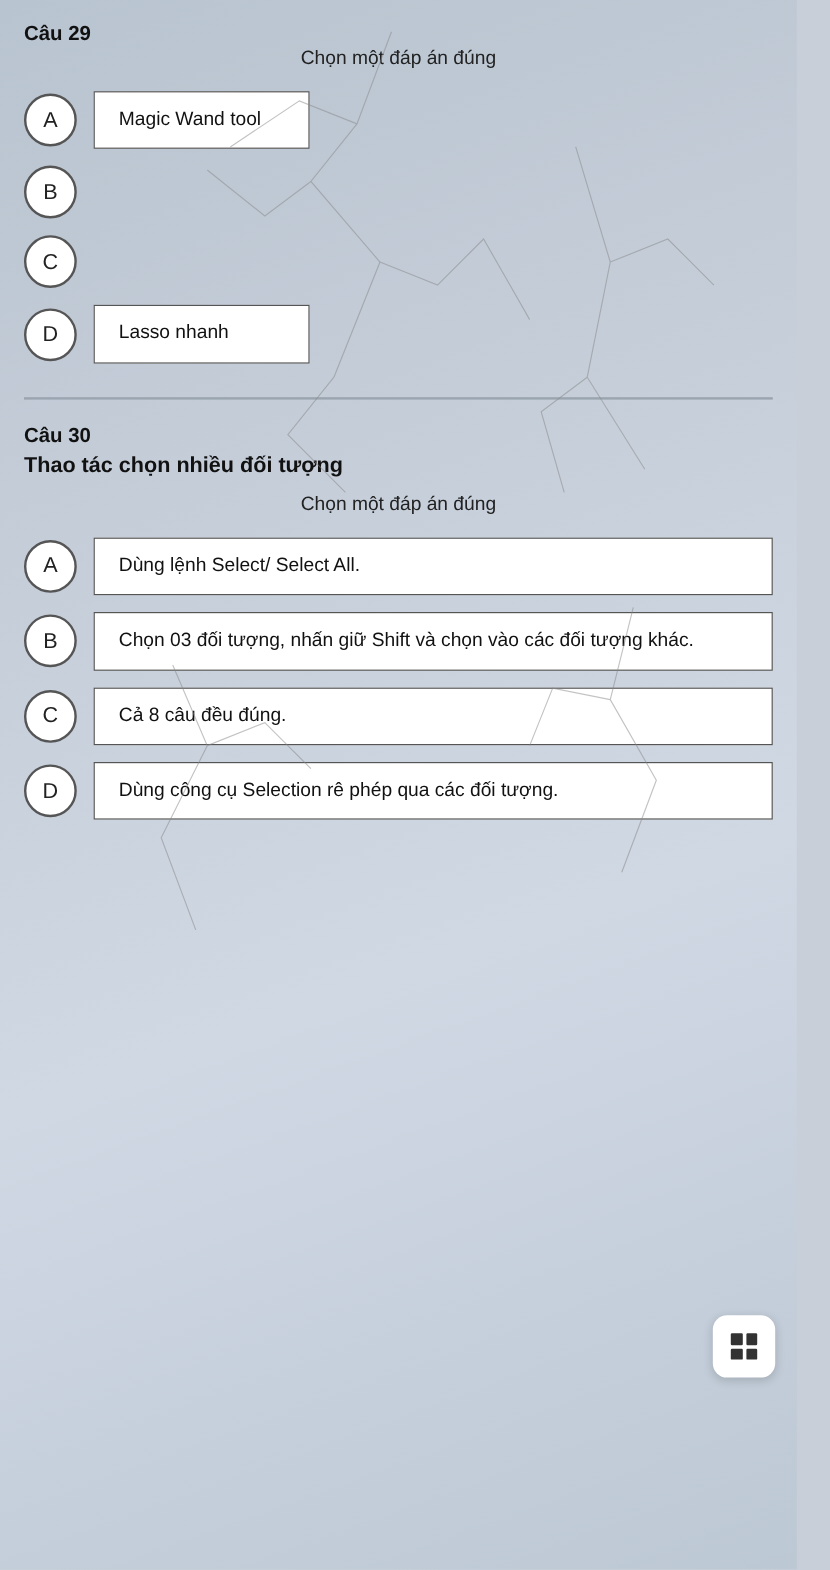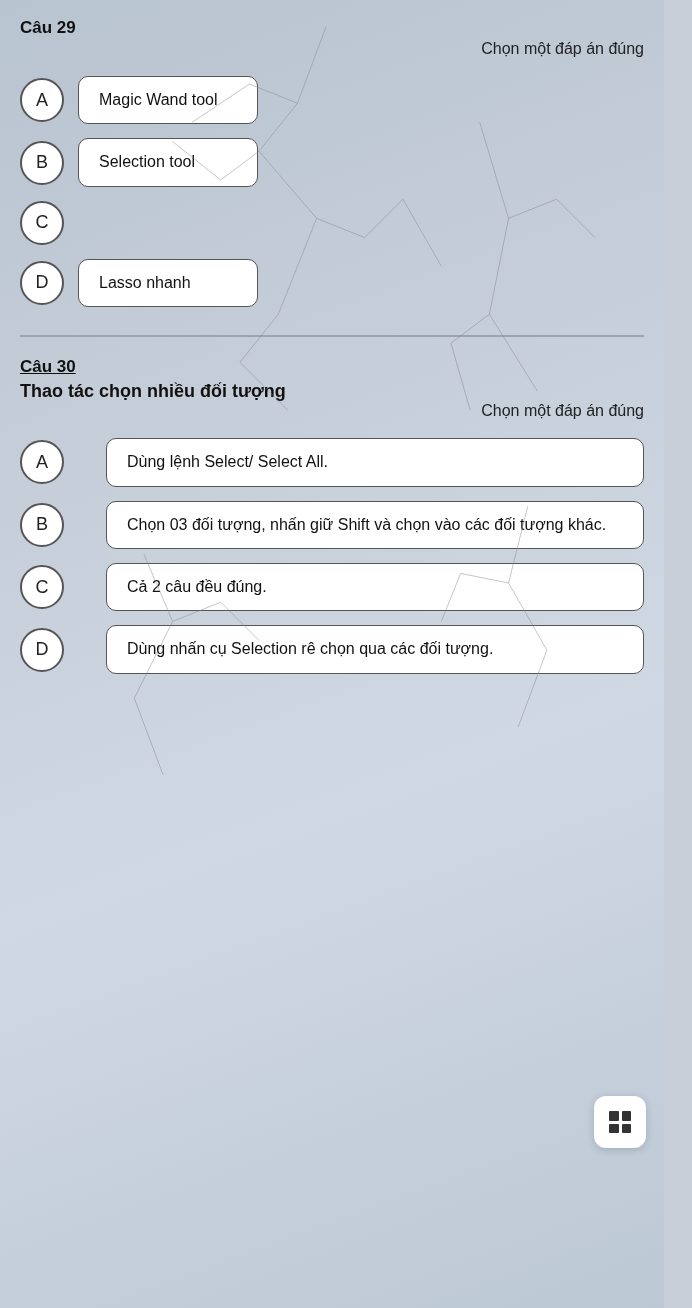--- a/index.html
+++ b/index.html
@@ -37,21 +37,21 @@
     }
 
     .section-question {
       font-size: 16px;
       color: #111;
       margin-bottom: 10px;
       line-height: 1.4;
     }
 
     .instruction {
-      text-align: right;
+      text-align: center;
       font-size: 16px;
       color: #222;
       margin-bottom: 18px;
     }
 
     .options-list {
       display: flex;
       flex-direction: column;
       gap: 14px;
       margin-bottom: 8px;
@@ -73,52 +73,51 @@
       align-items: center;
       justify-content: center;
       font-size: 18px;
       font-weight: 500;
       color: #222;
       flex-shrink: 0;
     }
 
     .option-box {
       border: 1.5px solid #555;
-      border-radius: 10px;
+      border-radius: 0;
       background: white;
       padding: 12px 20px;
       font-size: 16px;
       color: #111;
       min-width: 180px;
       line-height: 1.4;
     }
 
     .option-box.wide {
       flex: 1;
-      margin-left: 28px;
     }
 
     .divider {
       height: 2px;
       background: #9aa5b0;
       margin: 28px 0 20px 0;
     }
 
     .section2-label {
       font-size: 17px;
       font-weight: 700;
       color: #111;
       margin-bottom: 4px;
-      text-decoration: underline;
     }
 
     .section2-question {
       font-size: 18px;
       font-weight: 700;
       color: #111;
+      margin-bottom: 14px;
     }
 
     .floating-icon {
       position: absolute;
       right: 18px;
       bottom: 160px;
       width: 52px;
       height: 52px;
       background: white;
       border-radius: 12px;
@@ -174,21 +173,20 @@
 
     <div class="options-list">
 
       <div class="option-row">
         <div class="option-circle">A</div>
         <div class="option-box">Magic Wand tool</div>
       </div>
 
       <div class="option-row">
         <div class="option-circle">B</div>
-        <div class="option-box">Selection tool</div>
       </div>
 
       <div class="option-row">
         <div class="option-circle">C</div>
       </div>
 
       <div class="option-row">
         <div class="option-circle">D</div>
         <div class="option-box">Lasso nhanh</div>
       </div>
@@ -210,26 +208,26 @@
         <div class="option-box wide">Dùng lệnh Select/ Select All.</div>
       </div>
 
       <div class="option-row">
         <div class="option-circle">B</div>
         <div class="option-box wide">Chọn 03 đối tượng, nhấn giữ Shift và chọn vào các đối tượng khác.</div>
       </div>
 
       <div class="option-row">
         <div class="option-circle">C</div>
-        <div class="option-box wide">Cả 2 câu đều đúng.</div>
+        <div class="option-box wide">Cả 8 câu đều đúng.</div>
       </div>
 
       <div class="option-row">
         <div class="option-circle">D</div>
-        <div class="option-box wide">Dùng nhấn cụ Selection rê chọn qua các đối tượng.</div>
+        <div class="option-box wide">Dùng công cụ Selection rê phép qua các đối tượng.</div>
       </div>
 
     </div>
   </div>
 
   <div class="floating-icon">
     <div class="grid-icon">
       <span></span>
         <span></span>
         <span></span>

